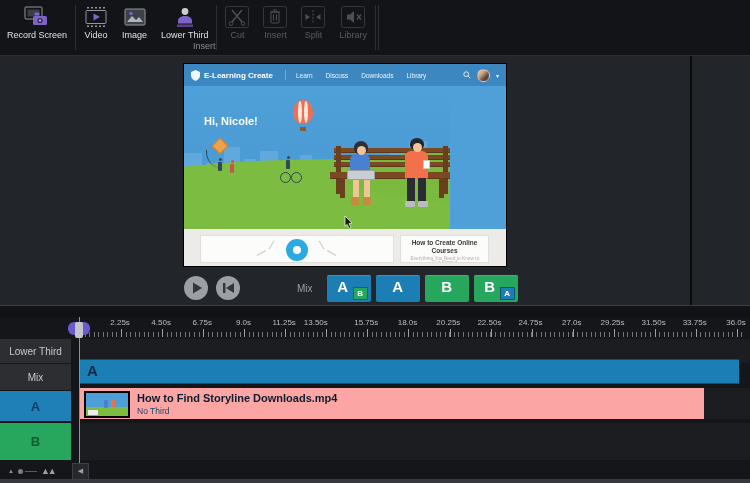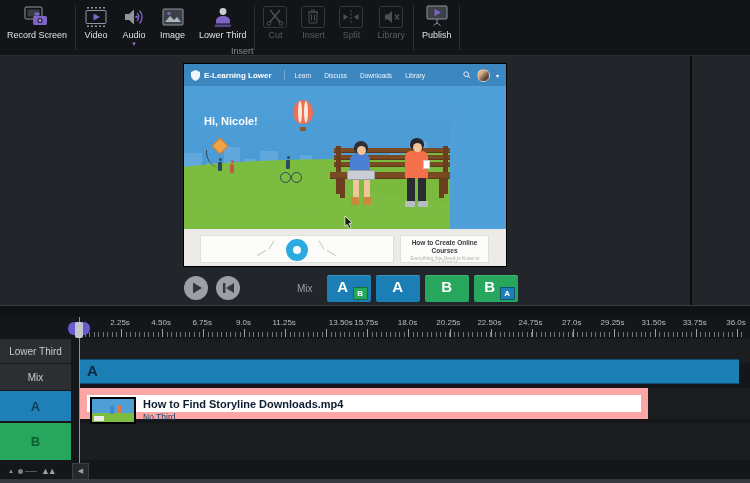--- a/index.html
+++ b/index.html
@@ -100,21 +100,21 @@
   .ruler-major{position:absolute;bottom:2px;width:1px;height:8px;background:#9aa0a6;}
   .ruler-minors{position:absolute;left:80px;right:5px;bottom:2px;height:5px;
     background:repeating-linear-gradient(to right,#70767d 0,#70767d 1px,transparent 1px,transparent 4.56px);}
   .tl-header{position:absolute;left:0;width:71px;display:flex;align-items:center;justify-content:center;box-sizing:border-box;}
   .h-dark{background:#2c2e31;color:#c6cad0;font-size:10px;}
   .h-a{background:#1f80b7;color:#0d3e5f;font-size:13px;font-weight:bold;}
   .h-b{background:#27a75d;color:#0b5c2f;font-size:13px;font-weight:bold;}
   .tl-content{position:absolute;left:80px;right:0;background:#1b1d20;}
   .mix-bar{position:absolute;left:80px;top:53px;width:659px;height:25px;background:#1b7fb5;border-top:1px solid #0f4f75;border-bottom:1px solid #0f4f75;box-sizing:border-box;}
   .mix-bar span{position:absolute;left:7px;top:2px;font-size:15px;font-weight:bold;color:#0a2940;}
-  .clip{position:absolute;left:80px;top:82px;width:568px;height:31px;background:#ffffff;border:7px solid #fca5a5;box-sizing:border-box;}
+  .clip{position:absolute;left:80px;top:82px;width:624px;height:31px;background:#fca5a5;border:1px solid #fca5a5;box-sizing:border-box;}
   .clip-thumb{position:absolute;left:3px;top:2px;width:44px;height:25px;background:#000;border:1px solid #000;overflow:hidden;}
   .thumb-sky{position:absolute;left:1px;top:1px;right:1px;height:14px;background:#4e9ed7;}
   .thumb-grass{position:absolute;left:1px;bottom:1px;right:1px;height:9px;background:#7cbc41;}
   .thumb-fig{position:absolute;width:4px;height:8px;border-radius:1px;}
   .thumb-card{position:absolute;left:3px;bottom:2px;width:10px;height:5px;background:#eee;}
   .clip-title{position:absolute;left:56px;top:3px;font-size:11px;font-weight:bold;color:#0b1d30;white-space:nowrap;}
   .clip-sub{position:absolute;left:56px;top:17px;font-size:8.5px;color:#15486b;}
   .ph-line{position:absolute;left:79px;top:11px;width:1px;height:162px;background:#8c9197;z-index:5;}
   .ph-pill{position:absolute;left:68px;top:16px;width:22px;height:13px;background:#6b59cf;border-radius:6px;z-index:6;}
   .ph-handle{position:absolute;left:7px;top:0;width:8px;height:16px;background:#c2c6cb;border-radius:2px;}
@@ -170,32 +170,20 @@
                 </g>
                 <rect x="2" y="4.5" width="20" height="13" rx="1" fill="none" stroke="#8f96a0"></rect>
                 <path d="M9.5 7.5l6.5 3.5-6.5 3.5z" fill="#7e64c4"></path>
               </svg>
             </div>
             <div class="tb-label">Video</div>
           </div>
           <div class="tb-btn">
             <div class="tb-icon">
               <svg width="24" height="22" viewBox="0 0 24 22">
-                <path d="M3 8h4l5-4.5v15L7 14H3z" fill="#8f96a0"></path>
-                <circle cx="14.5" cy="11" r="1.3" fill="#7e64c4"></circle>
-                <path d="M15 7c2.2 2.2 2.2 5.8 0 8" stroke="#7e64c4" fill="none" stroke-width="1.4"></path>
-                <path d="M17.5 4.5c3.4 3.4 3.4 9.6 0 13" stroke="#7e64c4" fill="none" stroke-width="1.4"></path>
-              </svg>
-            </div>
-            <div class="tb-label">Audio</div>
-            <div class="tb-caret">▾</div>
-          </div>
-          <div class="tb-btn">
-            <div class="tb-icon">
-              <svg width="24" height="22" viewBox="0 0 24 22">
                 <rect x="2" y="3" width="20" height="16" rx="1" fill="#3c4148" stroke="#8f96a0"></rect>
                 <path d="M4 16l5-6 4 4 3-3 4 5z" fill="#aeb4bc"></path>
                 <circle cx="8" cy="7.5" r="1.7" fill="#7e64c4"></circle>
               </svg>
             </div>
             <div class="tb-label">Image</div>
           </div>
           <div class="tb-btn">
             <div class="tb-icon">
               <svg width="24" height="24" viewBox="0 0 24 24">
@@ -251,47 +239,35 @@
                 <path d="M6 8.5h3l4-3.5v12l-4-3.5H6z" fill="#4b5056"></path>
                 <path d="M16 8.5l4 5M20 8.5l-4 5" stroke="#4b5056" stroke-width="1.3"></path>
               </svg>
             </div>
             <div class="tb-label">Library</div>
           </div>
         </div>
       </div>
       <div class="tb-sep"></div>
       <div class="tb-group">
-        <div class="tb-row">
-          <div class="tb-btn">
-            <div class="tb-icon">
-              <svg width="26" height="26" viewBox="0 0 26 26">
-                <rect x="3" y="2" width="20" height="13" rx="1" fill="#3c4148" stroke="#8f96a0"></rect>
-                <path d="M10.5 5l6.5 3.5-6.5 3.5z" fill="#7e64c4"></path>
-                <path d="M13 15v4M13 19l-3.5 2.5M13 19l3.5 2.5" stroke="#8f96a0" fill="none"></path>
-              </svg>
-            </div>
-            <div class="tb-label">Publish</div>
-          </div>
-        </div>
         <div class="tb-group-label"></div>
       </div>
       <div class="tb-sep"></div>
     </div>
 
   <div class="preview-pane">
     <div class="pane-divider"></div>
 
     <div class="video-frame">
 
       <div class="site-nav">
         <svg width="9" height="11" viewBox="0 0 10 12">
             <path d="M5 0l5 2v4c0 3-2 5-5 6-3-1-5-3-5-6V2z" fill="#ffffff" opacity="0.92"></path>
           </svg>
-        <span class="brand">E-Learning Lower</span>
+        <span class="brand">E-Learning Create</span>
         <span class="nav-divider"></span>
         <span class="nav-items">
             <span class="nav-item">Learn</span>
             <span class="nav-item">Discuss</span>
             <span class="nav-item">Downloads</span>
             <span class="nav-item">Library</span>
           </span>
         <span class="nav-right">
           <svg width="8" height="8" viewBox="0 0 10 10">
               <circle cx="4" cy="4" r="3" fill="none" stroke="#fff" stroke-width="1"></circle>
@@ -436,21 +412,21 @@
     <div class="ruler-label" style="left: 121.06px;">2.25s</div>
         <div class="ruler-major" style="left: 121.06px;"></div>
         <div class="ruler-label" style="left: 162.12px;">4.50s</div>
         <div class="ruler-major" style="left: 162.12px;"></div>
         <div class="ruler-label" style="left: 203.18px;">6.75s</div>
         <div class="ruler-major" style="left: 203.18px;"></div>
         <div class="ruler-label" style="left: 244.24px;">9.0s</div>
         <div class="ruler-major" style="left: 244.24px;"></div>
         <div class="ruler-label" style="left: 285.3px;">11.25s</div>
         <div class="ruler-major" style="left: 285.3px;"></div>
-        <div class="ruler-label" style="left: 342px;">13.50s</div>
+        <div class="ruler-label" style="left: 317px;">13.50s</div>
         <div class="ruler-major" style="left: 326.36px;"></div>
         <div class="ruler-label" style="left: 367.42px;">15.75s</div>
         <div class="ruler-major" style="left: 367.42px;"></div>
         <div class="ruler-label" style="left: 408.48px;">18.0s</div>
         <div class="ruler-major" style="left: 408.48px;"></div>
         <div class="ruler-label" style="left: 449.54px;">20.25s</div>
         <div class="ruler-major" style="left: 449.54px;"></div>
         <div class="ruler-label" style="left: 490.6px;">22.50s</div>
         <div class="ruler-major" style="left: 490.6px;"></div>
         <div class="ruler-label" style="left: 531.66px;">24.75s</div>

